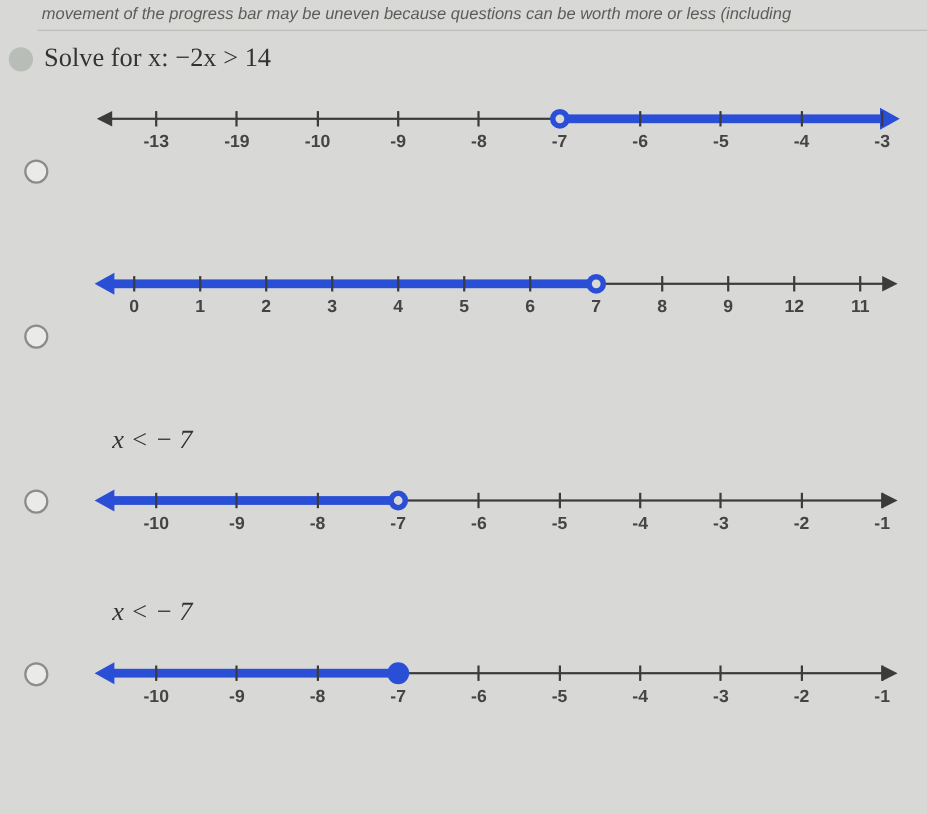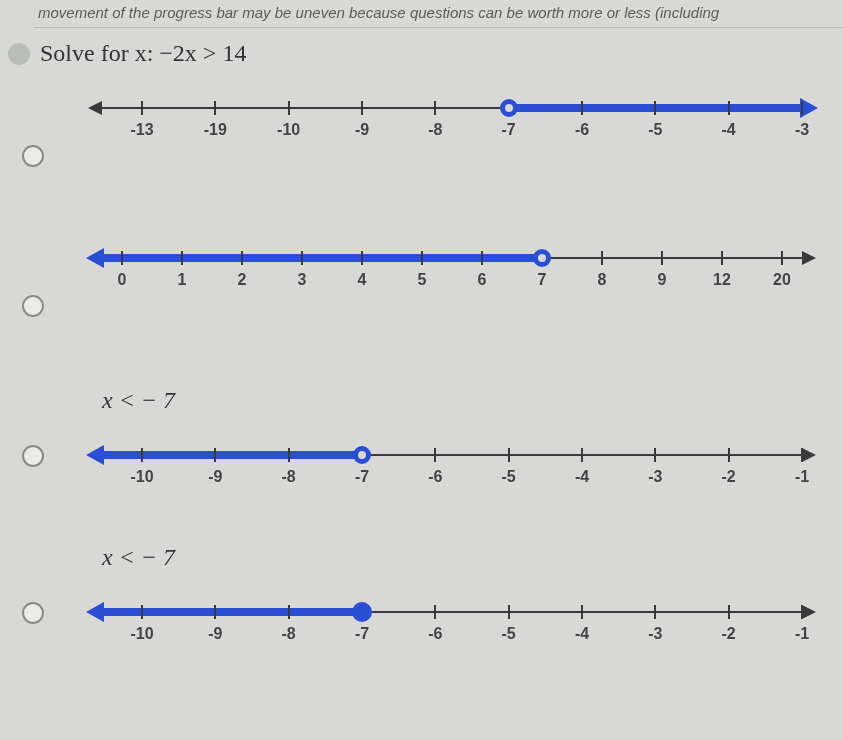--- a/index.html
+++ b/index.html
@@ -208,21 +208,21 @@
           <div class="ticklabel" style="left: 400px;">6</div>
           <div class="tick" style="left: 460px;"></div>
           <div class="ticklabel" style="left: 460px;">7</div>
           <div class="tick" style="left: 520px;"></div>
           <div class="ticklabel" style="left: 520px;">8</div>
           <div class="tick" style="left: 580px;"></div>
           <div class="ticklabel" style="left: 580px;">9</div>
           <div class="tick" style="left: 640px;"></div>
           <div class="ticklabel" style="left: 640px;">12</div>
           <div class="tick" style="left: 700px;"></div>
-          <div class="ticklabel" style="left: 700px;">20</div>
+          <div class="ticklabel" style="left: 700px;">11</div>
           <div class="endpoint open" style="left: 460px;"></div>
         </div>
       </div>
       <div class="option">
         <div class="radio"></div>
         <div class="answer-text">x &lt; − 7</div>
         <div class="numline">
           <div class="axis" style="left: 10px; width: 720px;"></div>
           <div class="arrow-left" style="left: 6px;"></div>
           <div class="arrow-right" style="left: 720px;"></div>

